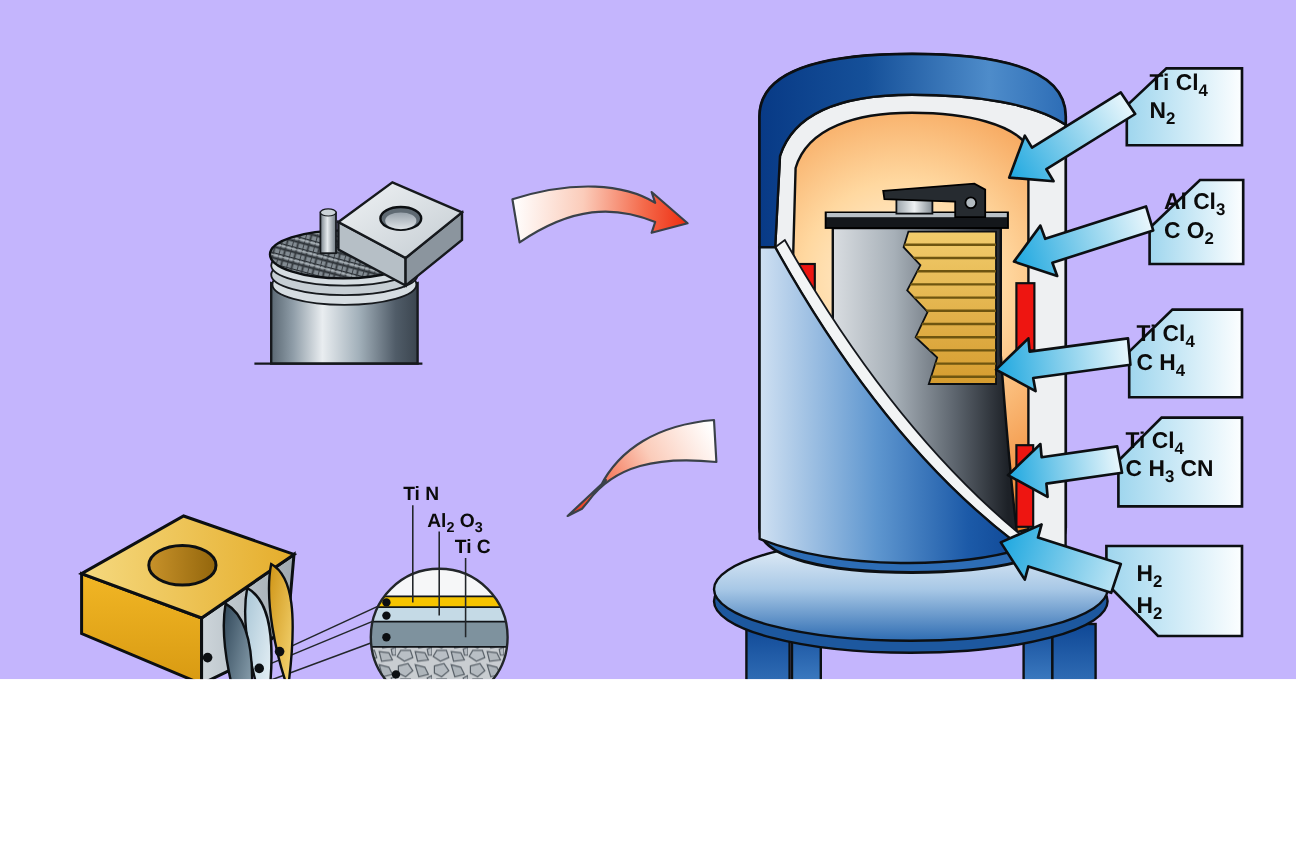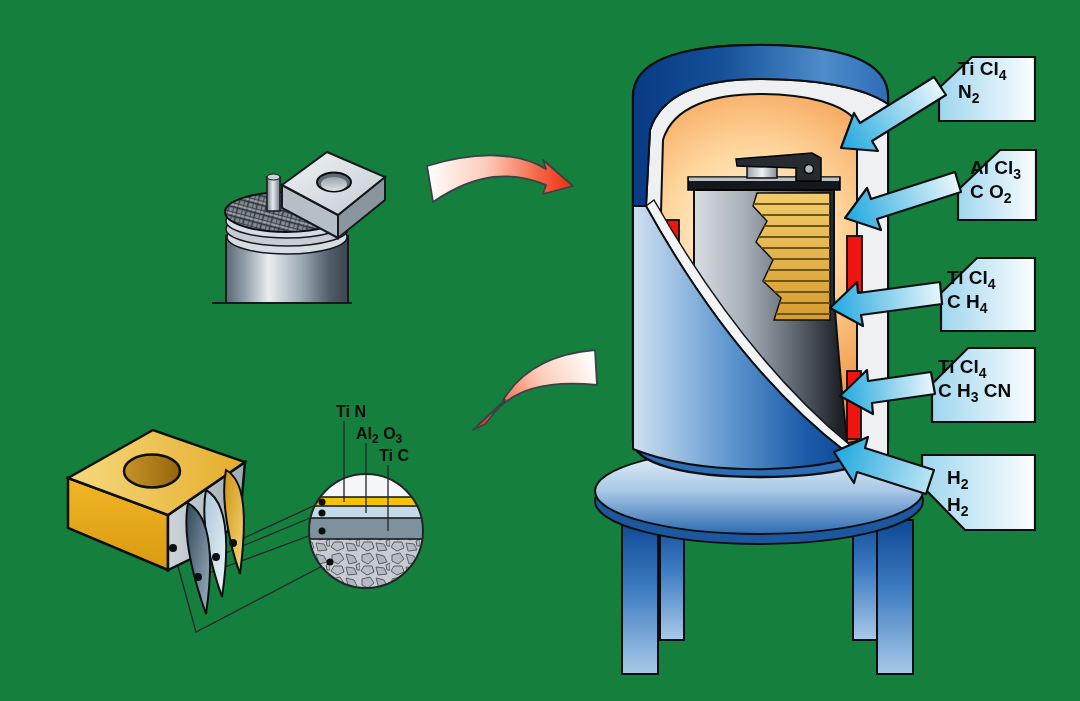--- a/index.html
+++ b/index.html
@@ -1,16 +1,16 @@
 <!DOCTYPE html>
 <html><head>
 <meta charset="utf-8">
 <style>
   html,body{margin:0;padding:0;background:#ffffff;}
-  .canvas{position:relative;width:1080px;height:701px;background:#15803d;overflow:hidden;}
+  .canvas{position:relative;width:1080px;height:566px;background:#c4b5fd;overflow:hidden;}
   svg{display:block;}
   .gas{font-family:"Liberation Sans",sans-serif;font-weight:bold;font-size:19px;fill:#0b0b0b;}
   .gas .sub{font-size:14px;}
   .coat{font-family:"Liberation Sans",sans-serif;font-weight:bold;font-size:16px;fill:#0b0b0b;}
   .coat .csub{font-size:12px;}
 </style>
 </head>
 <body>
 
 <div class="canvas">

